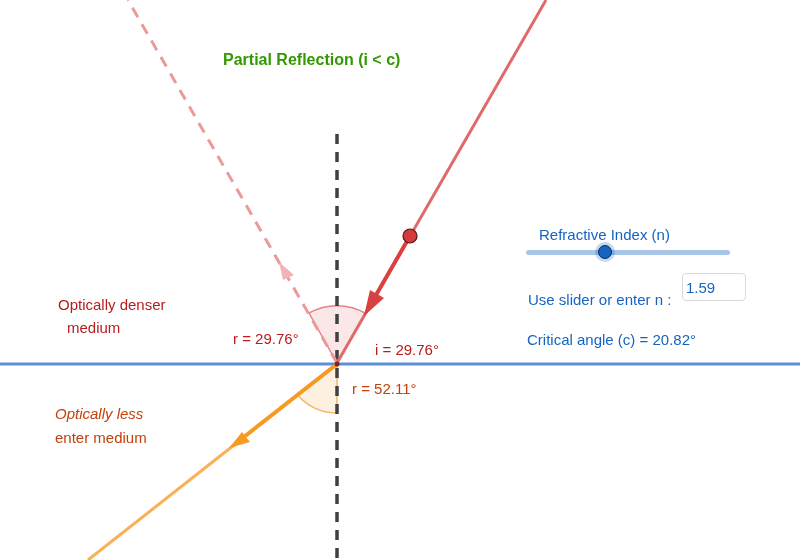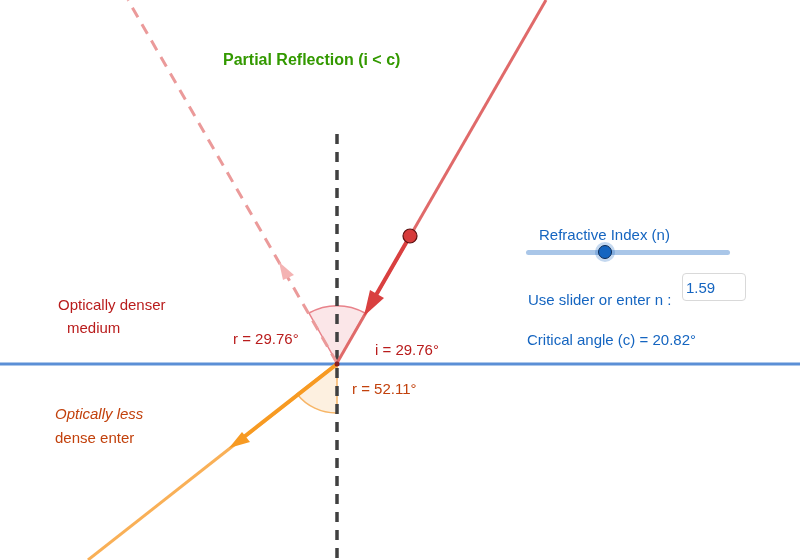--- a/index.html
+++ b/index.html
@@ -67,13 +67,13 @@
 <div class="lbl blue" style="left:527px; top:320px;">Critical angle (c) = 20.82°</div>
 
 <div class="lbl red" style="left:58px; top:296px;">Optically denser</div>
 <div class="lbl red" style="left:58px; top:319px;margin-left:9px;">medium</div>
 
 <div class="lbl red" style="left:233px; top:330px;">r = 29.76°</div>
 <div class="lbl red" style="left:375px; top:341px;">i = 29.76°</div>
 <div class="lbl orange" style="left:352px; top:380px;">r = 52.11°</div>
 
 <div class="lbl orange" style="left:55px; top:405px;font-style:italic;">Optically less</div>
-<div class="lbl orange" style="left:55px; top:429px;">dense enter</div>
+<div class="lbl orange" style="left:55px; top:429px;">enter medium</div>
 
 </body></html>

